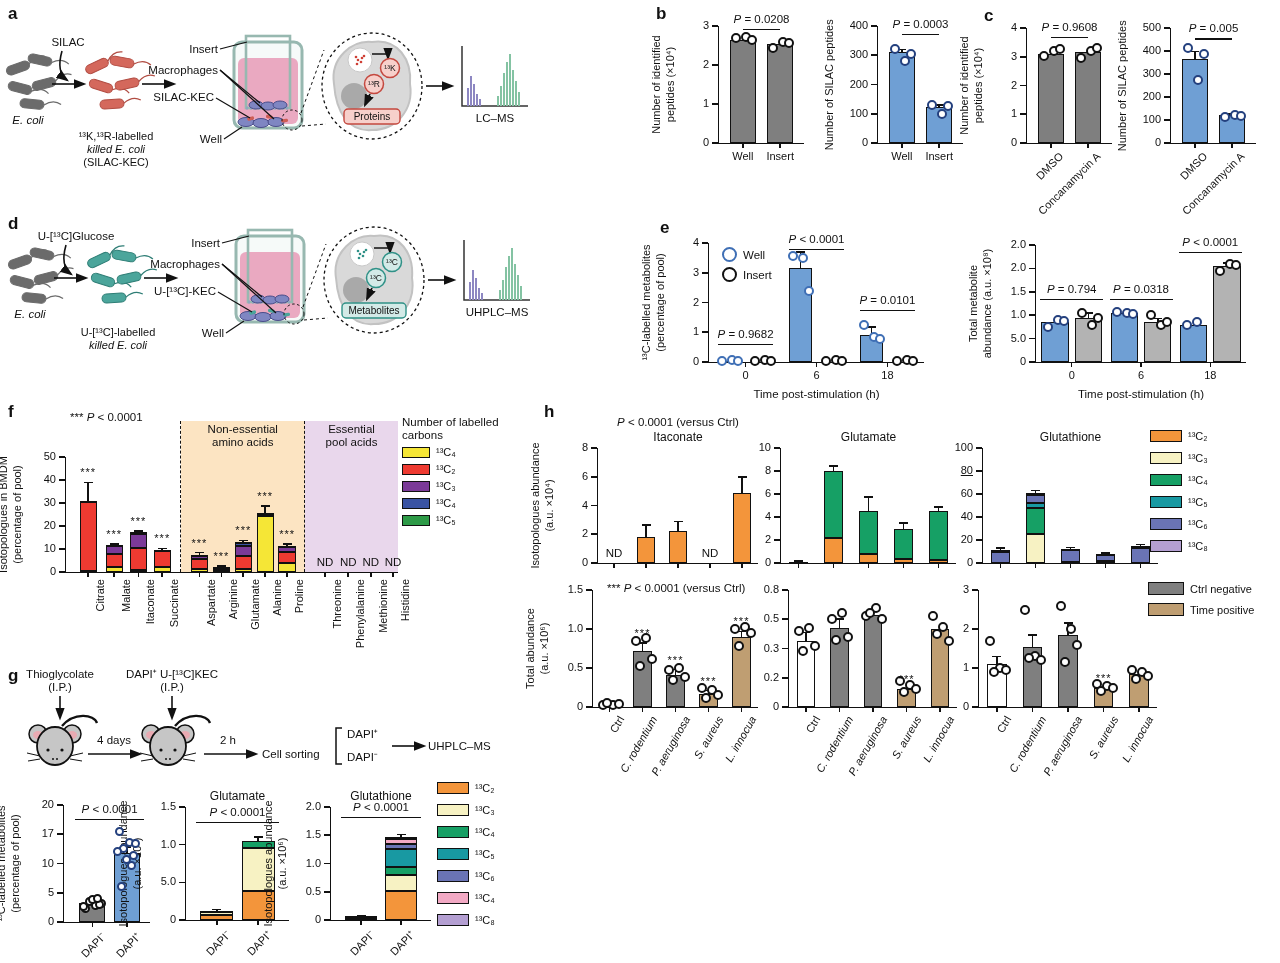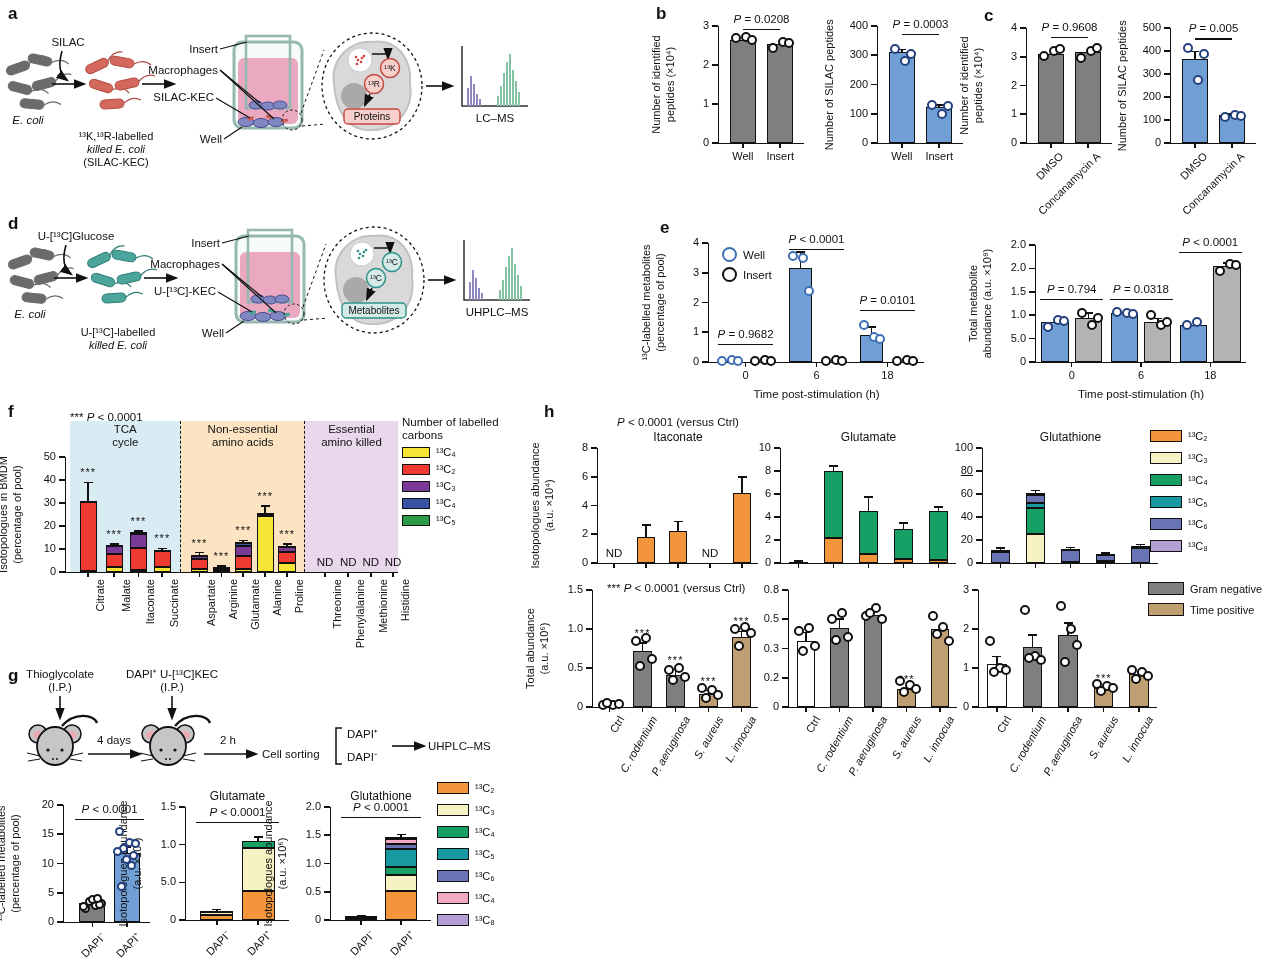--- a/index.html
+++ b/index.html
@@ -530,31 +530,27 @@
       <div class="pt" style="width: 10px; height: 10px; left: 189.1px; top: 13.72px; border: 2px solid rgb(17, 17, 17);"></div>
       <div class="pt" style="width: 10px; height: 10px; left: 195.1px; top: 15.124px; border: 2px solid rgb(17, 17, 17);"></div>
       <div class="pline" style="left: 4.2px; width: 63px; top: 53.82px; height: 1.2px;"></div>
       <div class="pval" style="left: -34.3px; width: 140px; top: 37.82px;"><i>P</i> = 0.794</div>
       <div class="pline" style="left: 73.5px; width: 63px; top: 53.82px; height: 1.2px;"></div>
       <div class="pval" style="left: 35px; width: 140px; top: 37.82px;"><i>P</i> = 0.0318</div>
       <div class="pline" style="left: 142.8px; width: 63px; top: 7.02px; height: 1.2px;"></div>
       <div class="pval" style="left: 104.3px; width: 140px; top: -8.98px;"><i>P</i> &lt; 0.0001</div>
     </div>
   <div class="chart" style="left:65px;top:457px;width:332px;height:115px">
-      <div class="band" style="left: 3.984px; width: 110.556px; top: -36px; height: 151px; background: rgb(217, 236, 244);">
-        <div class="band-label">TCA
-cycle</div>
-      </div>
       <div class="band" style="left: 114.54px; width: 124.5px; top: -36px; height: 151px; background: rgb(252, 228, 194);">
         <div class="band-label">Non-essential
 amino acids</div>
       </div>
       <div class="band" style="left: 239.04px; width: 92.96px; top: -36px; height: 151px; background: rgb(233, 215, 236);">
         <div class="band-label">Essential
-amino killed</div>
+pool acids</div>
       </div>
       <div class="sep" style="left: 113.54px; top: -36px; height: 151px;"></div>
       <div class="sep" style="left: 238.04px; top: -36px; height: 151px;"></div>
       <div class="ytick" style="left: -7px; width: 6px; height: 1.6px; top: 114.2px;"></div>
       <div class="yticklbl" style="left: -45px; width: 35px; top: 108px;">0</div>
       <div class="ytick" style="left: -7px; width: 6px; height: 1.6px; top: 91.2px;"></div>
       <div class="yticklbl" style="left: -45px; width: 35px; top: 85px;">10</div>
       <div class="ytick" style="left: -7px; width: 6px; height: 1.6px; top: 68.2px;"></div>
       <div class="yticklbl" style="left: -45px; width: 35px; top: 62px;">20</div>
       <div class="ytick" style="left: -7px; width: 6px; height: 1.6px; top: 45.2px;"></div>
@@ -658,21 +654,21 @@
       <div class="catlbl" style="left: 223.02px; top: 122px; width: 110px; text-align: right; transform-origin: 100% 0px; transform: rotate(-90deg);">Histidine</div>
     </div>
   <div class="chart" style="left:63px;top:805px;width:86px;height:117px">
       <div class="ytick" style="left: -7px; width: 6px; height: 1.6px; top: 116.2px;"></div>
       <div class="yticklbl" style="left: -45px; width: 35px; top: 110px;">0</div>
       <div class="ytick" style="left: -7px; width: 6px; height: 1.6px; top: 86.95px;"></div>
       <div class="yticklbl" style="left: -45px; width: 35px; top: 80.75px;">5</div>
       <div class="ytick" style="left: -7px; width: 6px; height: 1.6px; top: 57.7px;"></div>
       <div class="yticklbl" style="left: -45px; width: 35px; top: 51.5px;">10</div>
       <div class="ytick" style="left: -7px; width: 6px; height: 1.6px; top: 28.45px;"></div>
-      <div class="yticklbl" style="left: -45px; width: 35px; top: 22.25px;">15</div>
+      <div class="yticklbl" style="left: -45px; width: 35px; top: 22.25px;">17</div>
       <div class="ytick" style="left: -7px; width: 6px; height: 1.6px; top: -0.8px;"></div>
       <div class="yticklbl" style="left: -45px; width: 35px; top: -7px;">20</div>
       <div class="ylabel" style="width: 163px; height: 27px; left: -137px; top: 45px;">¹³C-labelled metabolites
 (percentage of pool)</div>
       <div class="xtick" style="left: 27.58px; top: 117px; width: 1.6px; height: 5px;"></div>
       <div class="seg" style="left: 15.48px; top: 98.28px; width: 25.8px; height: 18.72px; background: rgb(127, 127, 127);"></div>
       <div class="pt" style="width: 9px; height: 9px; left: 16.88px; top: 99.045px; border: 2px solid rgb(17, 17, 17);"></div>
       <div class="pt" style="width: 9px; height: 9px; left: 26.88px; top: 96.12px; border: 2px solid rgb(17, 17, 17);"></div>
       <div class="pt" style="width: 9px; height: 9px; left: 32.88px; top: 93.78px; border: 2px solid rgb(17, 17, 17);"></div>
       <div class="pt" style="width: 9px; height: 9px; left: 20.88px; top: 92.025px; border: 2px solid rgb(17, 17, 17);"></div>
@@ -1128,21 +1124,21 @@
         <span class="lg-label">¹³C₆</span>
       </div>
       <div class="lg-row">
         <span class="lg-sw" style="background: rgb(180, 159, 210);"></span>
         <span class="lg-label">¹³C₈</span>
       </div>
     </div>
   <div class="legend gram" style="left:1148px;top:582px">
       <div class="lg-row">
         <span class="lg-sw" style="background: rgb(127, 127, 127);"></span>
-        <span class="lg-label">Gram negative</span>
+        <span class="lg-label">Ctrl negative</span>
       </div>
       <div class="lg-row">
         <span class="lg-sw" style="background: rgb(191, 158, 114);"></span>
         <span class="lg-label">Time positive</span>
       </div>
     </div>
 
 </div>
 
 </body></html>

